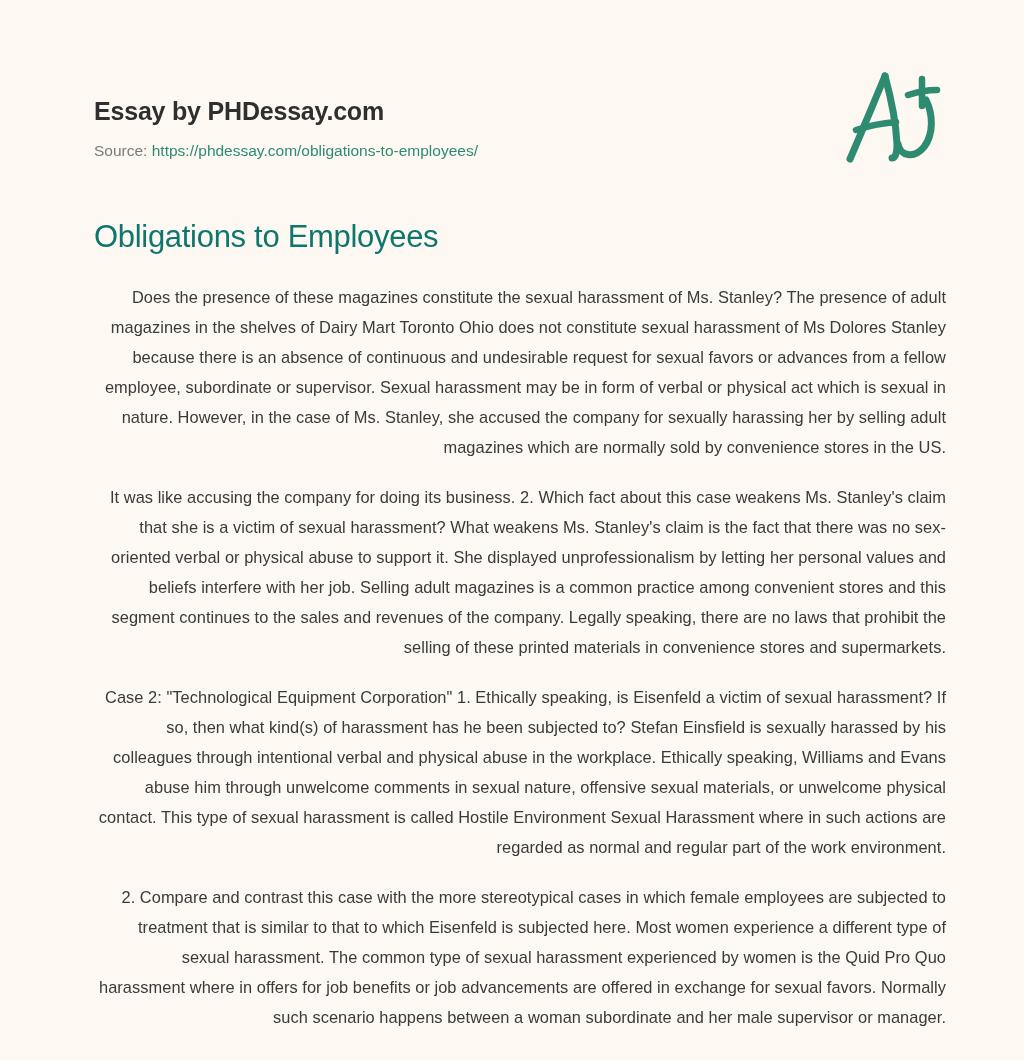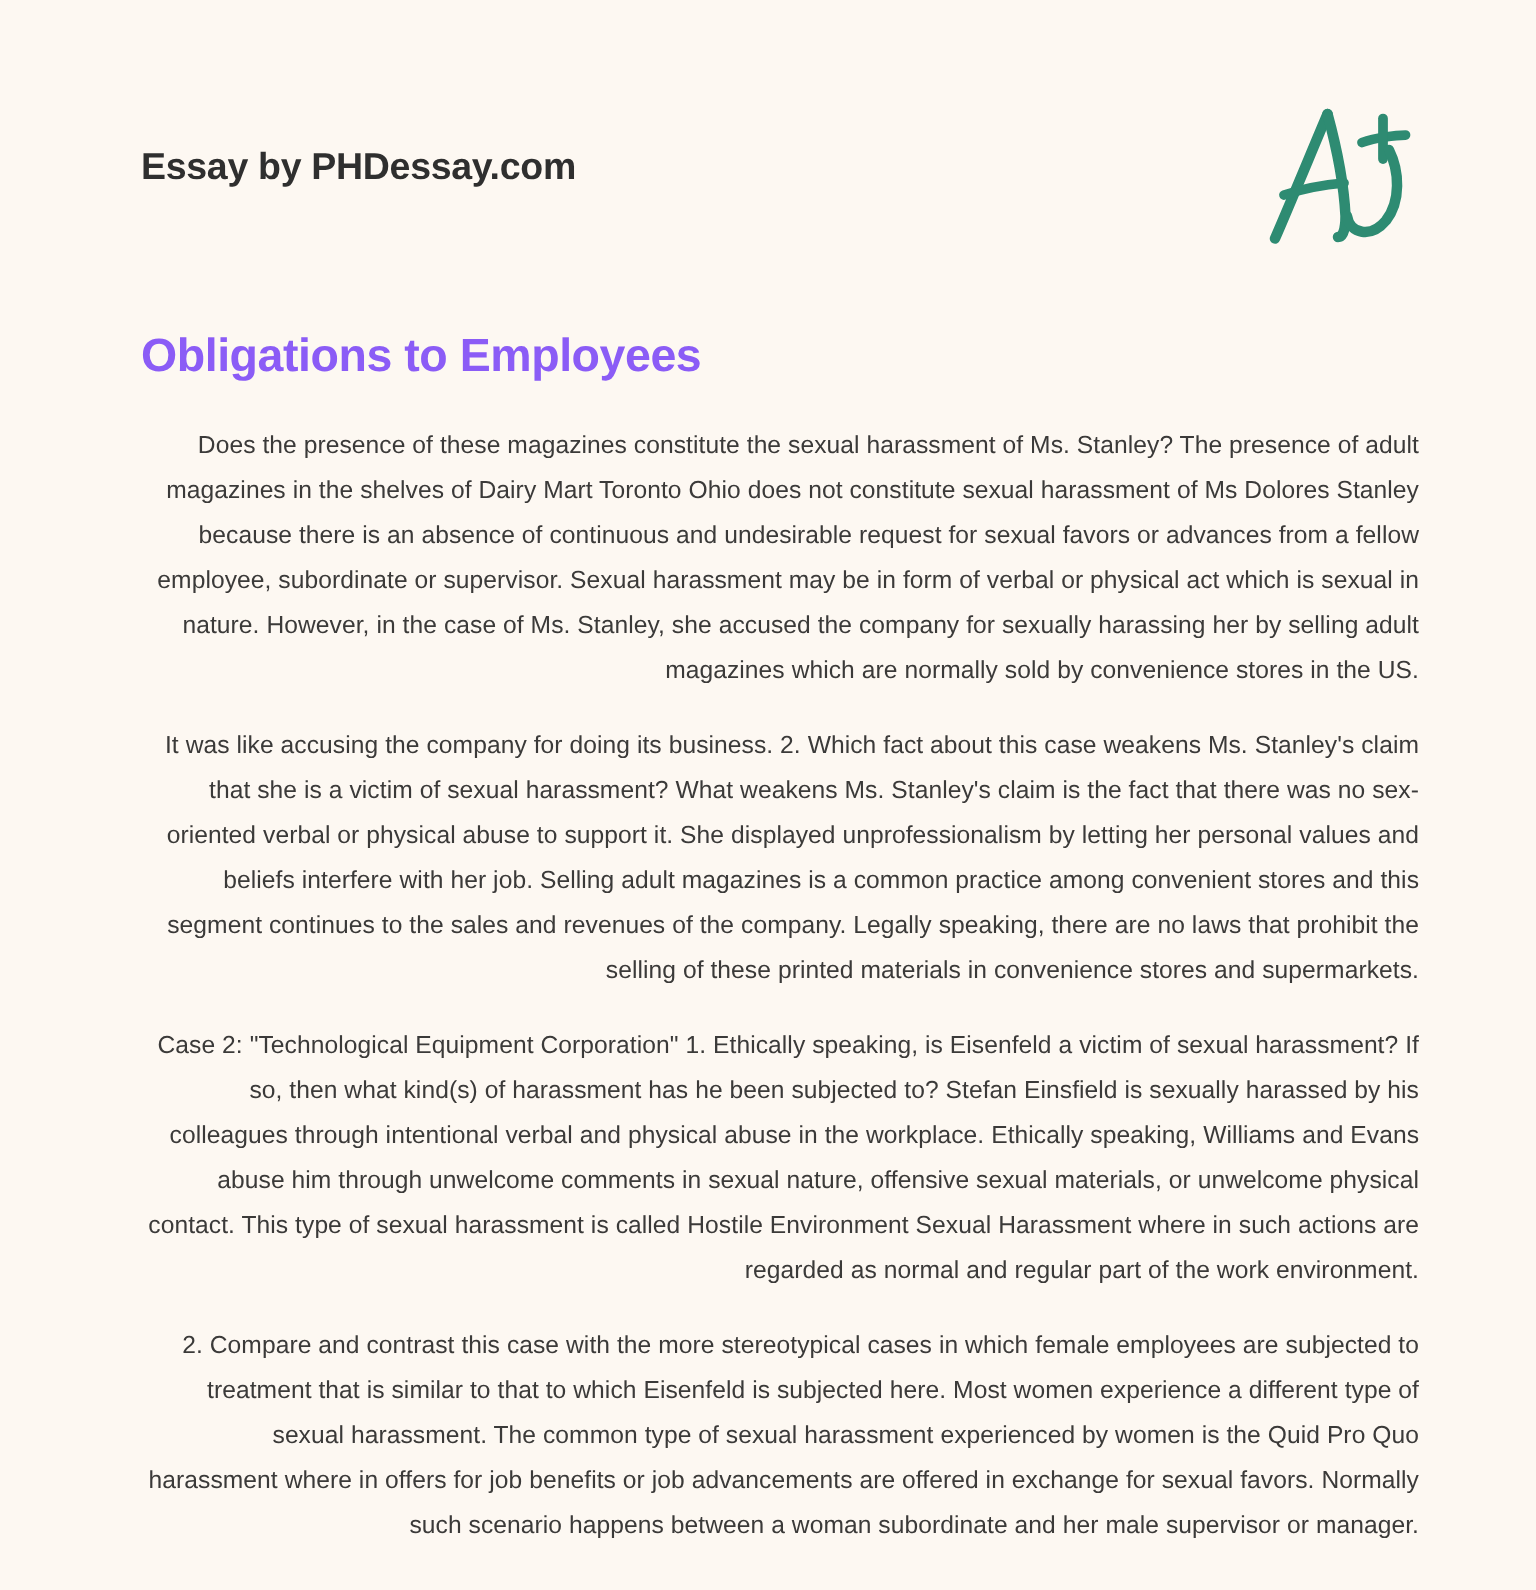--- a/index.html
+++ b/index.html
@@ -70,22 +70,22 @@
     width: 110px;
     height: 105px;
   }
 
   
   .essay-title {
     position: absolute;
     left: 94px;
     top: 218px;
     font-size: 31px;
-    font-weight: bold;
-    color: #8b5cf6;
+    font-weight: normal;
+    color: #0f766e;
     letter-spacing: -0.3px;
     line-height: 1.25;
     margin: 0;
   }
 
   
   .body-copy {
     position: absolute;
     left: 94px;
     top: 282px;
@@ -104,20 +104,24 @@
     margin-bottom: 0;
   }
 </style>
 </head>
 <body>
 
 <div class="page">
 
   <div class="header">
     <h1 class="brand-title">Essay by PHDessay.com</h1>
+    <div class="source-line">
+      <span class="source-label">Source:</span>
+      <a class="source-url" href="#">https://phdessay.com/obligations-to-employees/</a>
+    </div>
   </div>
 
   <div class="logo">
     <svg viewBox="0 0 110 105" xmlns="http://www.w3.org/2000/svg">
       <g fill="none" stroke="#2e8b72" stroke-linecap="round" stroke-linejoin="round">
 
         <path d="M12 97 C22 74, 36 40, 47 14" stroke-width="7"></path>
 
         <path d="M47 14 C53 36, 58 62, 59 82 C59 92, 57 96, 54 96" stroke-width="7"></path>
 

